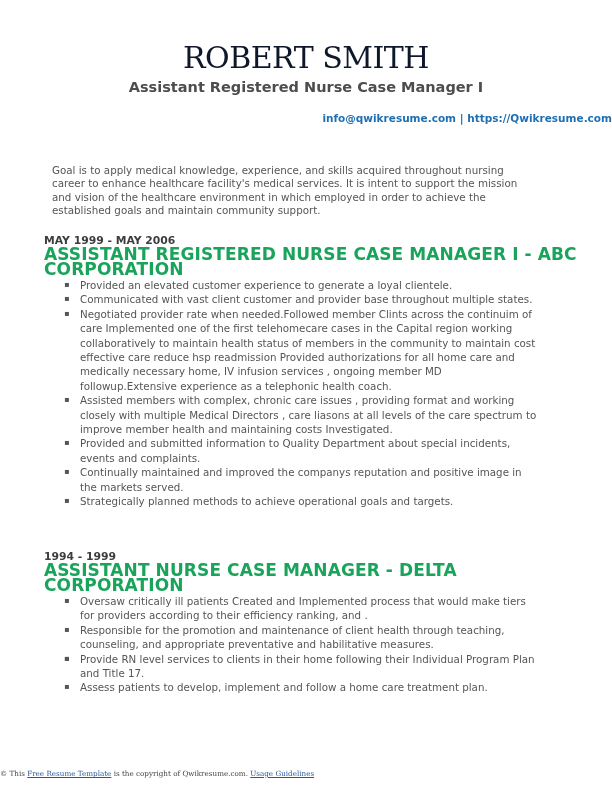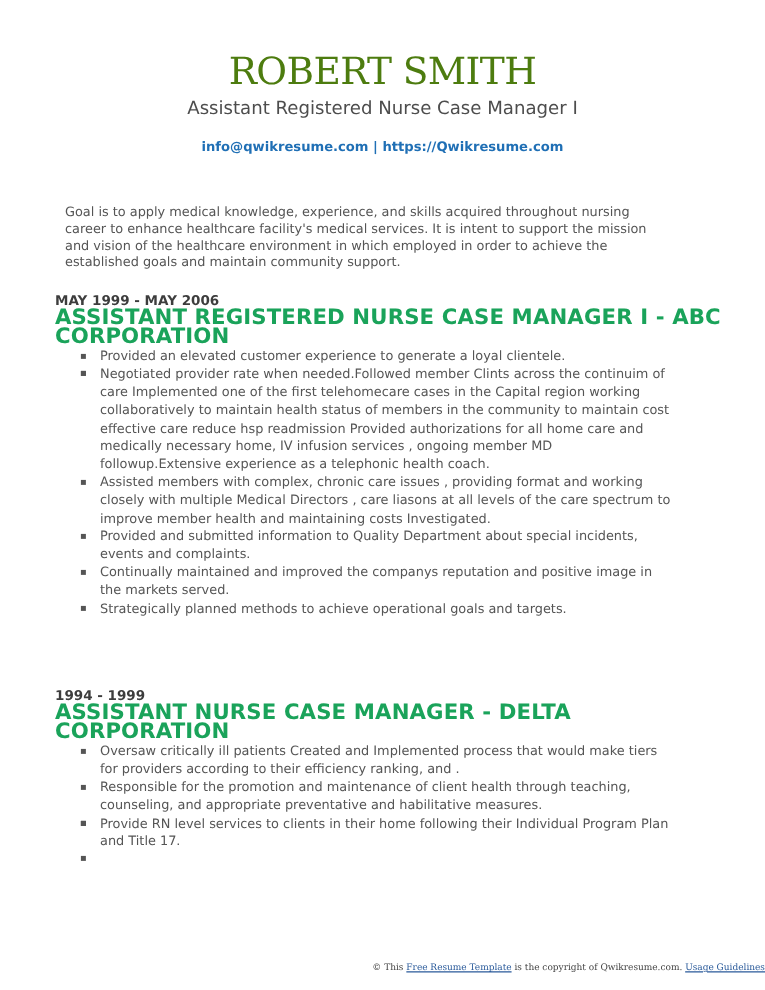--- a/index.html
+++ b/index.html
@@ -1,68 +1,68 @@
 <!DOCTYPE html>
 <html><head>
 <meta charset="utf-8">
 <style>
   html, body { margin: 0; padding: 0; background: #ffffff; }
   body { width: 612px; height: 792px; position: relative; overflow: hidden; font-family: "DejaVu Sans", sans-serif; }
-  .name { position: absolute; top: 40px; left: 0; width: 612px; text-align: center; font-family: "DejaVu Serif", serif; font-size: 30px; color: #4d7c0f; letter-spacing: -0.5px; line-height: 36px; }
-  .title { position: absolute; top: 77px; left: 0; width: 612px; text-align: center; font-size: 14.5px; font-weight: normal; color: #4d4d4d; line-height: 20px; }
-  .contact { position: absolute; top: 110px; left: 0; width: 612px; text-align: center; font-size: 10.5px; font-weight: bold; color: #1f6fb5; line-height: 16px; }
+  .name { position: absolute; top: 40px; left: 0; width: 612px; text-align: center; font-family: "DejaVu Serif", serif; font-size: 30px; color: #0f172a; letter-spacing: -0.5px; line-height: 36px; }
+  .title { position: absolute; top: 77px; left: 0; width: 612px; text-align: center; font-size: 14.5px; font-weight: bold; color: #4d4d4d; line-height: 20px; }
+  .contact { position: absolute; top: 110px; left: 0; width: 612px; text-align: right; font-size: 10.5px; font-weight: bold; color: #1f6fb5; line-height: 16px; }
   .contact a { color: #1f6fb5; text-decoration: none; }
   .contact .sep { color: #1f6fb5; }
   .summary { position: absolute; top: 164px; left: 52px; width: 470px; font-size: 10.3px; color: #555555; line-height: 13.3px; }
   .job { position: absolute; left: 44px; width: 540px; }
   .job .dates { font-size: 10.8px; font-weight: bold; color: #3d3d3d; line-height: 13px; }
   .job .role { font-size: 17px; font-weight: bold; color: #1aa35a; line-height: 15px; letter-spacing: 0.1px; }
   .job ul { list-style: none; margin: 1px 0 0 0; padding: 0; }
   .job li { position: relative; padding-left: 36px; font-size: 10.3px; color: #555555; line-height: 14.4px; width: 460px; }
   .job li .bullet { position: absolute; left: 20px; top: 0; font-size: 8px; color: #555555; }
-  .footer { position: absolute; top: 769px; left: 0; width: 612px; text-align: right; font-family: "DejaVu Serif", serif; font-size: 7.2px; color: #444444; }
+  .footer { position: absolute; top: 769px; left: 0; width: 612px; text-align: left; font-family: "DejaVu Serif", serif; font-size: 7.2px; color: #444444; }
   .footer a { color: #2a5a9a; text-decoration: underline; }
 </style>
 </head>
 <body>
 
 <div class="name">ROBERT SMITH</div>
 <div class="title">Assistant Registered Nurse Case Manager I</div>
 <div class="contact">
   <a>info@qwikresume.com</a>
   <span class="sep">|</span>
   <a>https://Qwikresume.com</a>
 </div>
 
 <div class="summary">Goal is to apply medical knowledge, experience, and skills acquired throughout nursing career to enhance  healthcare facility's medical services. It is intent to support the mission and vision of the healthcare environment in which employed in order to achieve the established goals and maintain community support.</div>
 
 <div class="job" style="top:234px;">
   <div class="dates">MAY 1999 - MAY 2006</div>
   <div class="role">ASSISTANT REGISTERED NURSE CASE MANAGER I - ABC CORPORATION</div>
   <ul>
     <li><span class="bullet">▪</span><span>Provided an elevated customer experience to generate a loyal clientele.</span></li>
-    <li><span class="bullet">▪</span></li>
+    <li><span class="bullet">▪</span><span>Communicated with vast client customer and provider base throughout multiple states.</span></li>
     <li><span class="bullet">▪</span><span>Negotiated provider rate when needed.Followed member Clints across the continuim of care Implemented one of the first telehomecare cases in the Capital region working collaboratively to maintain health status of members in the community to maintain cost effective care reduce hsp readmission Provided authorizations for all home care and medically necessary home, IV infusion services , ongoing member MD followup.Extensive experience as a telephonic health coach.</span></li>
     <li><span class="bullet">▪</span><span>Assisted members with complex, chronic care issues , providing format and working closely with multiple Medical Directors , care liasons at all levels of the care spectrum to improve member health and maintaining costs Investigated.</span></li>
     <li><span class="bullet">▪</span><span>Provided and submitted information to Quality Department about special incidents, events and complaints.</span></li>
     <li><span class="bullet">▪</span><span>Continually maintained and improved the companys reputation and positive image in the markets served.</span></li>
     <li><span class="bullet">▪</span><span>Strategically planned methods to achieve operational goals and targets.</span></li>
   </ul>
 </div>
 
 <div class="job" style="top:550px;">
   <div class="dates">1994 - 1999</div>
   <div class="role">ASSISTANT NURSE CASE MANAGER - DELTA CORPORATION</div>
   <ul>
     <li><span class="bullet">▪</span><span>Oversaw critically ill patients Created and Implemented process that would make tiers for providers according to their efficiency ranking, and .</span></li>
     <li><span class="bullet">▪</span><span>Responsible for the promotion and maintenance of client health through teaching, counseling, and appropriate preventative and habilitative measures.</span></li>
     <li><span class="bullet">▪</span></li>
     <li><span class="bullet">▪</span></li>
     <li><span class="bullet">▪</span><span>Provide RN level services to clients in their home following their Individual Program Plan and Title 17.</span></li>
-    <li><span class="bullet">▪</span></li>
+    <li><span class="bullet">▪</span><span>Assess patients to develop, implement and follow a home care treatment plan.</span></li>
   </ul>
 </div>
 
 <div class="footer">
   <span>© This</span>
   <a>Free Resume Template</a>
   <span>is the copyright of Qwikresume.com.</span>
   <a>Usage Guidelines</a>
 </div>
 

